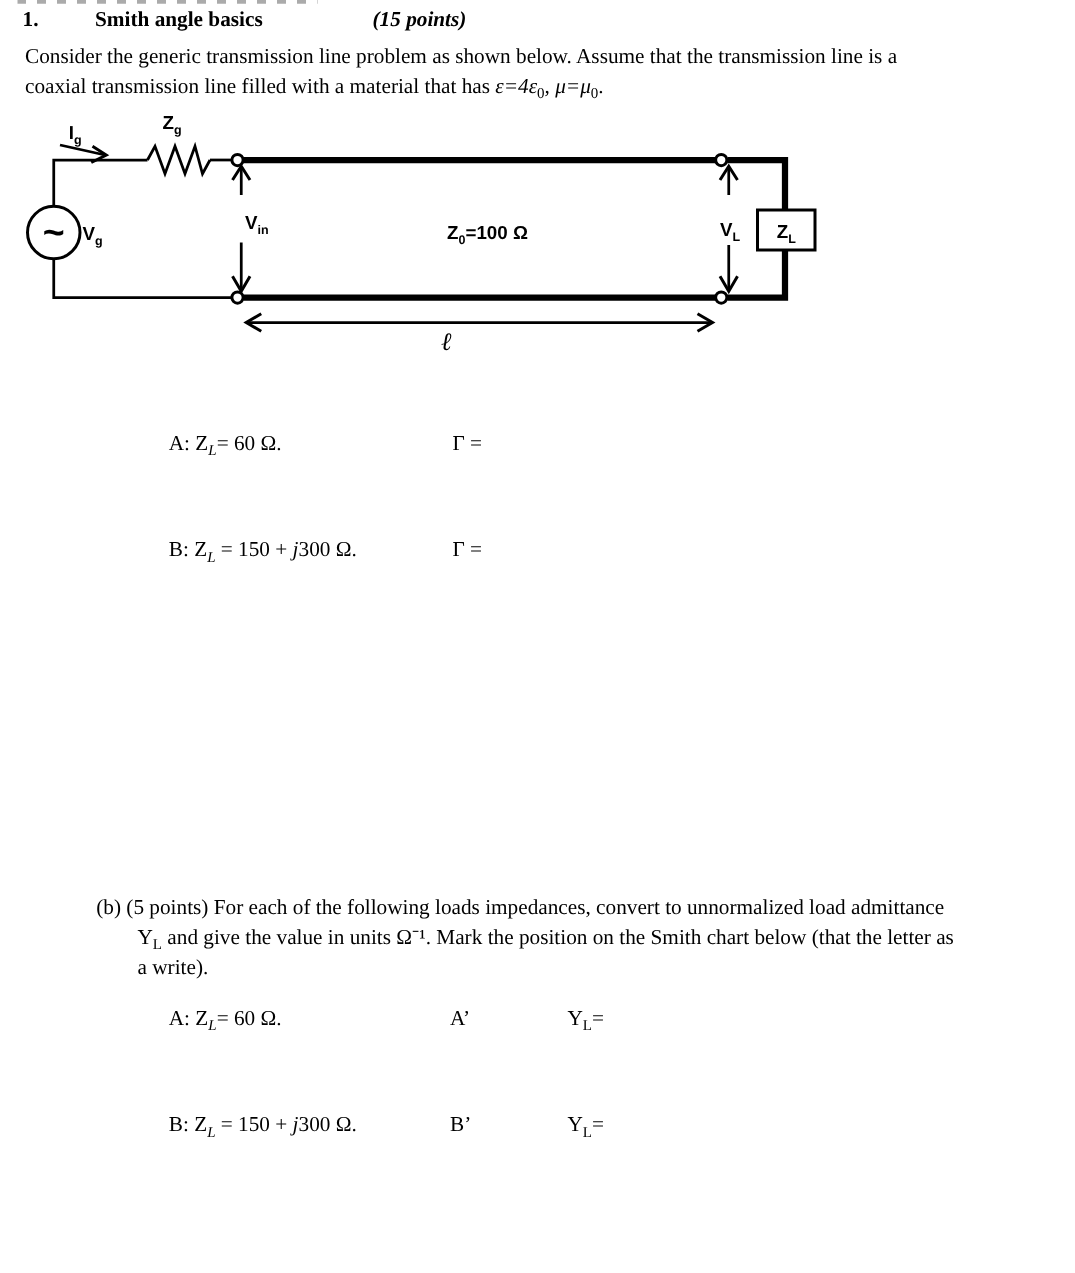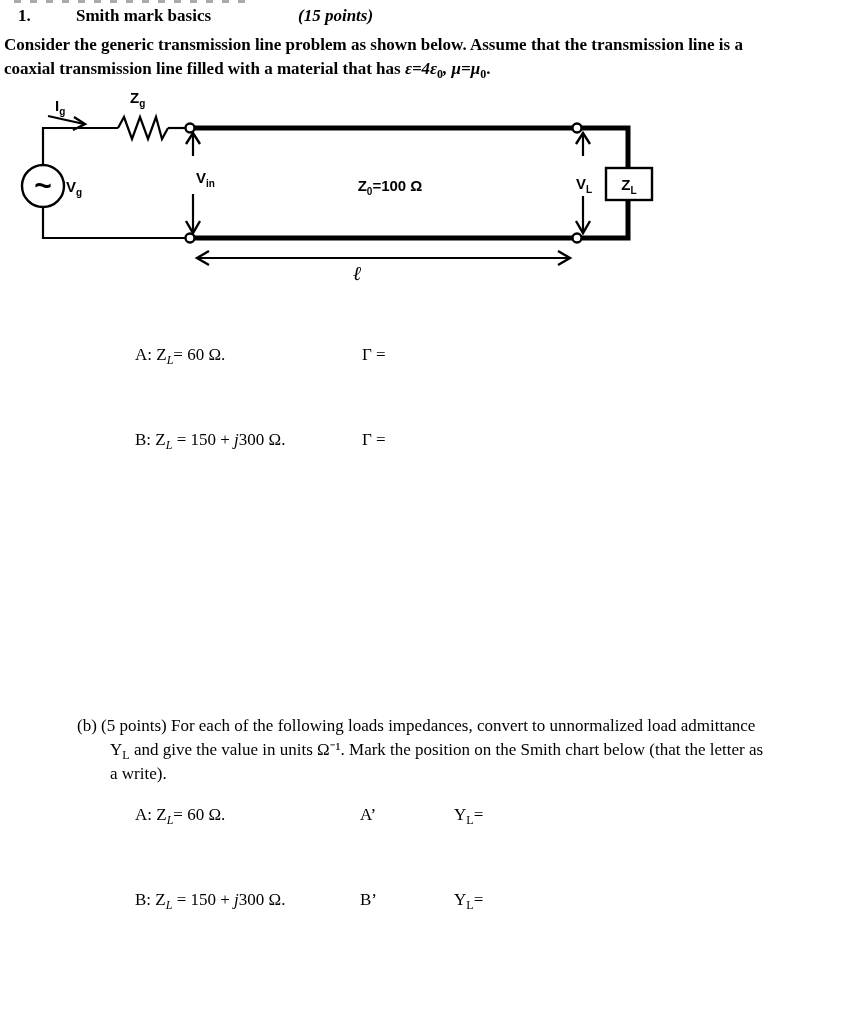--- a/index.html
+++ b/index.html
@@ -16,21 +16,21 @@
   }
   .cutoff {
     position: absolute; top: 0; left: 14px; width: 240px; height: 3px;
     background: repeating-linear-gradient(90deg, #666 0 7px, transparent 7px 16px);
     opacity: .55;
   }
   .title-row { position: absolute; top: 6px; left: 0; height: 24px; font-weight: bold; }
   .t-num   { position: absolute; left: 18px;  white-space: nowrap; }
   .t-title { position: absolute; left: 76px;  white-space: nowrap; }
   .t-pts   { position: absolute; left: 298px; white-space: nowrap; font-style: italic; }
-  .intro { position: absolute; top: 33px; left: 4px; width: 832px; line-height: 24px; font-weight: bold; }
+  .intro { position: absolute; top: 33px; left: 20px; width: 832px; line-height: 24px; }
   .hang {
     position: absolute; left: 45px; width: 795px; line-height: 24px;
     padding-left: 33px; text-indent: -33px;
   }
   #parta { top: 282px; }
   #partb { top: 714px; margin-left: 32px; }
   .item { position: absolute; left: 135px; width: 430px; height: 24px; white-space: nowrap; }
   .item .gam  { position: absolute; left: 227px; top: 0; }
   .item .mark { position: absolute; left: 225px; top: 0; }
   .item .ylab { position: absolute; left: 283px; top: 0; margin-left: 36px; }
@@ -54,21 +54,21 @@
 </style>
 </head>
 <body>
 
 <div class="page">
 
   <div class="cutoff"></div>
 
   <div class="title-row">
     <span class="t-num">1.</span>
-    <span class="t-title">Smith mark basics</span>
+    <span class="t-title">Smith angle basics</span>
     <span class="t-pts">(15 points)</span>
   </div>
 
   <div class="intro">
     <span>Consider the generic transmission line problem as shown below. Assume that the transmission line is a</span><br>
     <span>coaxial transmission line filled with a material that has </span><i>ε=4ε</i><sub>0</sub><i>, μ=μ</i><sub>0</sub><span>.</span>
   </div>
 
   <svg class="circuit" width="700" height="200" viewBox="0 0 700 200">
 

